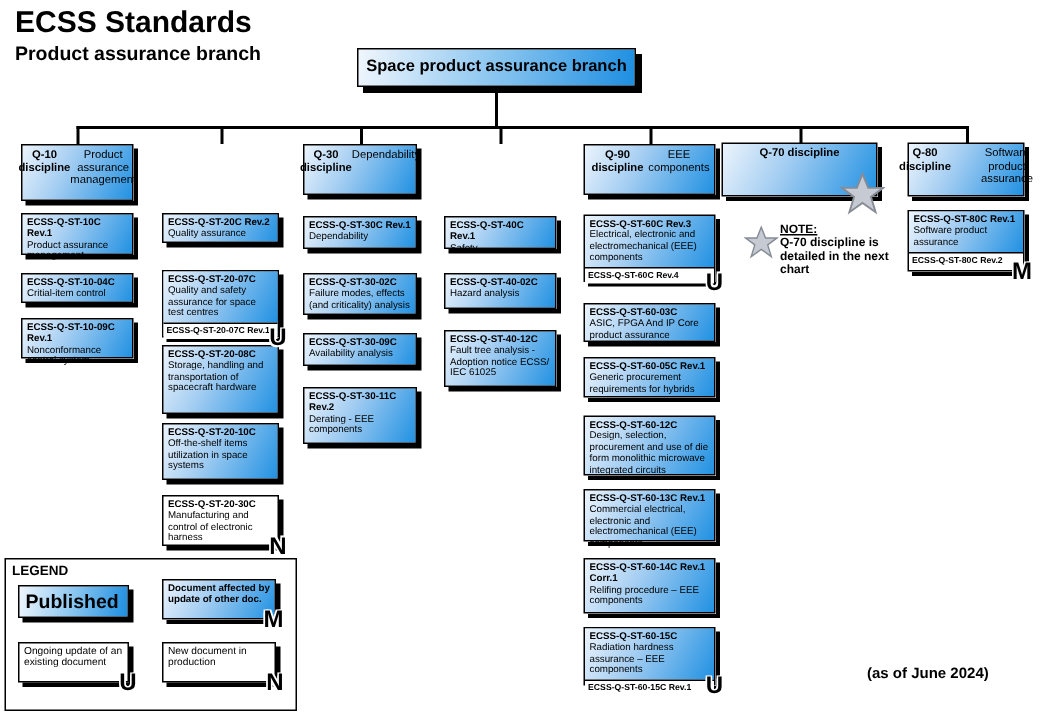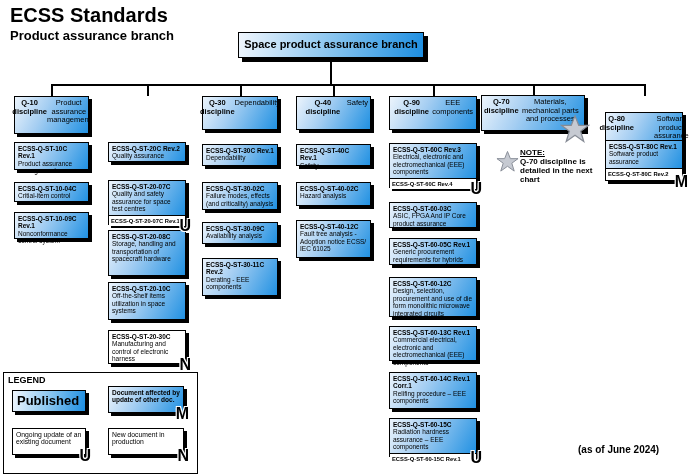--- a/index.html
+++ b/index.html
@@ -66,36 +66,31 @@
   <div class="line" style="left:644px;top:84px;width:1.5px;height:12px;"></div>
 
   <div class="box hdr" style="left:14px;top:96px;width:75px;height:38px;">
     <div class="t">Q-10 discipline</div>
     <div>Product assurance management</div>
   </div>
   <div class="box hdr" style="left:202px;top:96px;width:76px;height:34px;">
     <div class="t">Q-30 discipline</div>
     <div>Dependability</div>
   </div>
-  <div class="box hdr" style="left:296px;top:96px;width:75px;height:34px;">
-    <div class="t">Q-40 discipline</div>
-    <div>Safety</div>
-  </div>
   <div class="box hdr" style="left:389px;top:96px;width:88px;height:34px;">
     <div class="t">Q-90 discipline</div>
     <div>EEE components</div>
   </div>
   <div class="box hdr" style="left:481px;top:95px;width:104px;height:36px;">
     <div class="t">Q-70 discipline</div>
-    <div>Materials, mechanical parts and processes</div>
     <svg class="star" style="right:-6px;bottom:-14px;" width="30" height="30" viewBox="0 0 24 24">
       <polygon points="12,1.5 15,9 23,9 16.5,13.8 19,22 12,17 5,22 7.5,13.8 1,9 9,9" fill="#c6cad2" stroke="#878c96" stroke-width="1"></polygon>
     </svg>
   </div>
-  <div class="box hdr" style="left:605px;top:112px;width:78px;height:36px;gap:20px;">
+  <div class="box hdr" style="left:605px;top:95px;width:78px;height:36px;gap:20px;">
     <div class="t">Q-80 discipline</div>
     <div>Software product assurance</div>
   </div>
 
   <div class="box" style="left:14px;top:142px;width:75px;height:28px;">
     <div class="code">ECSS-Q-ST-10C Rev.1</div>
     <div>Product assurance management</div>
   </div>
   <div class="box" style="left:14px;top:182px;width:75px;height:20px;">
     <div class="code">ECSS-Q-ST-10-04C</div>

